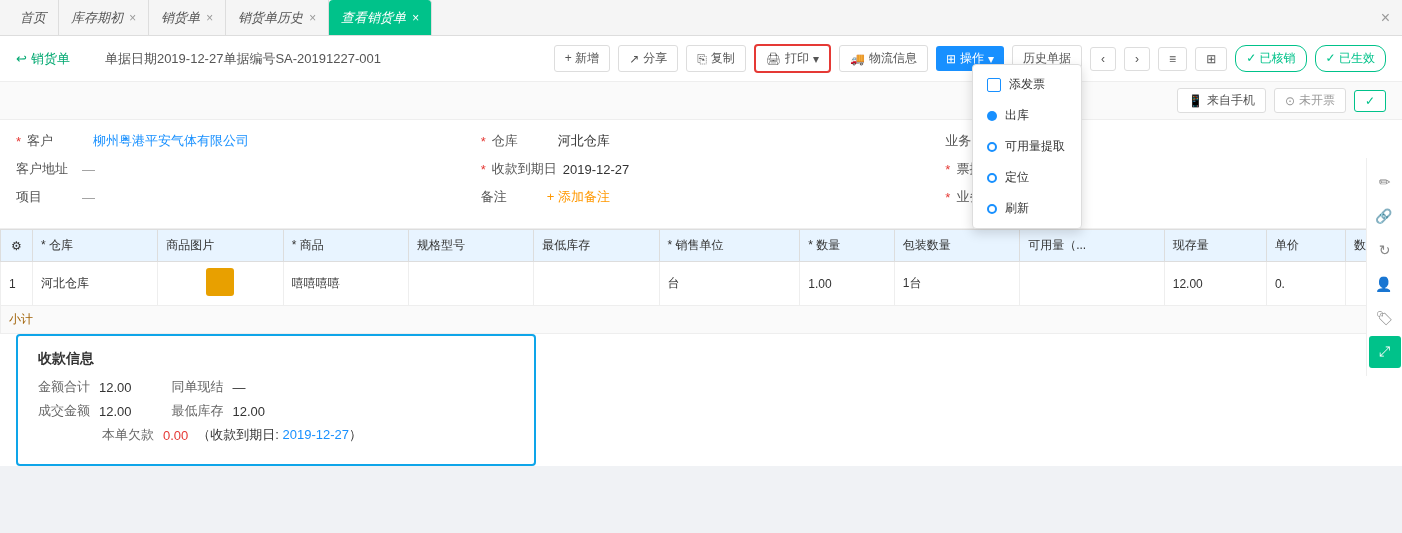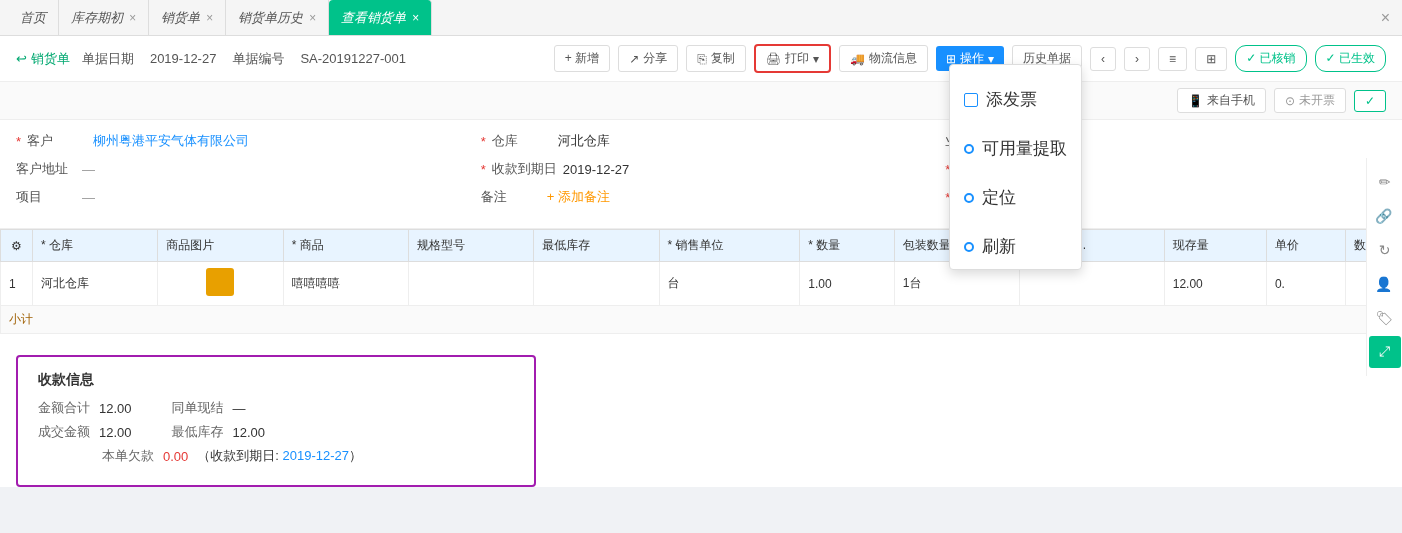--- a/index.html
+++ b/index.html
@@ -37,21 +37,21 @@
       display: flex; align-items: center; padding: 8px 16px;
       border-bottom: 1px solid #eee; background: #fff;
     }
     .doc-title-area {
       display: flex; align-items: center; gap: 12px; flex: 1;
     }
     .doc-icon {
       display: flex; align-items: center; gap: 4px; color: #00a870; font-size: 13px;
     }
     .doc-info {
-      display: flex; align-items: center; gap: 16px; font-size: 13px; color: #555;
+      display: flex; align-items: center; font-size: 13px; color: #555; margin-left: 23px;
     }
     .doc-actions {
       display: flex; align-items: center; gap: 8px;
     }
     .btn-action {
       display: flex; align-items: center; gap: 4px; padding: 4px 10px;
       border: 1px solid #ddd; border-radius: 3px; cursor: pointer;
       background: #fff; font-size: 12px; color: #555;
     }
     .btn-status-green {
@@ -112,21 +112,21 @@
     tbody tr td {
       padding: 6px 8px; border: 1px solid #eee; color: #333;
     }
     tbody tr.subtotal td {
       background: #fafafa; color: #666;
     }
     .col-gear { width: 32px; text-align: center; }
 
     
     .payment-box {
-      margin: 21px 16px; border: 2px solid #a21caf; border-radius: 4px;
+      margin: 0 16px; border: 2px solid #0ea5e9; border-radius: 4px;
       padding: 14px 20px; max-width: 520px; background: #fff;
     }
     .payment-title {
       font-weight: bold; font-size: 14px; margin-bottom: 10px;
     }
     .payment-row {
       display: flex; gap: 40px; margin-bottom: 6px;
     }
     .payment-item {
       display: flex; align-items: center; gap: 9px;
@@ -137,21 +137,21 @@
 
     
     .dropdown-overlay {
       position: fixed; top: 64px; right: 320px; z-index: 1000;
       background: #fff; border: 1px solid #ddd; border-radius: 4px;
       box-shadow: 0 4px 12px rgba(0,0,0,0.15); min-width: 110px;
       padding: 4px 0;
     }
     .dropdown-item {
       display: flex; align-items: center; gap: 8px;
-      padding: 7px 14px; cursor: pointer; font-size: 17px; color: #333; margin-top: 12px;
+      padding: 7px 14px; cursor: pointer; font-size: 12px; color: #333;
     }
     .dot-square {
       width: 14px; height: 14px; border: 1px solid #1890ff; border-radius: 2px;
       display: inline-flex; align-items: center; justify-content: center;
     }
     .dot-circle {
       width: 10px; height: 10px; background: #1890ff; border-radius: 50%;
       display: inline-block;
     }
     .dot-circle-outline {
@@ -406,20 +406,24 @@
   </div>
 
 </div>
 
 <div class="dropdown-overlay">
   <div class="dropdown-item">
     <span class="dot-square"></span>
     <span>添发票</span>
   </div>
   <div class="dropdown-item">
+    <span class="dot-circle"></span>
+    <span>出库</span>
+  </div>
+  <div class="dropdown-item">
     <span class="dot-circle-outline"></span>
     <span>可用量提取</span>
   </div>
   <div class="dropdown-item">
     <span class="dot-circle-outline"></span>
     <span>定位</span>
   </div>
   <div class="dropdown-item">
     <span class="dot-circle-outline"></span>
     <span>刷新</span>

